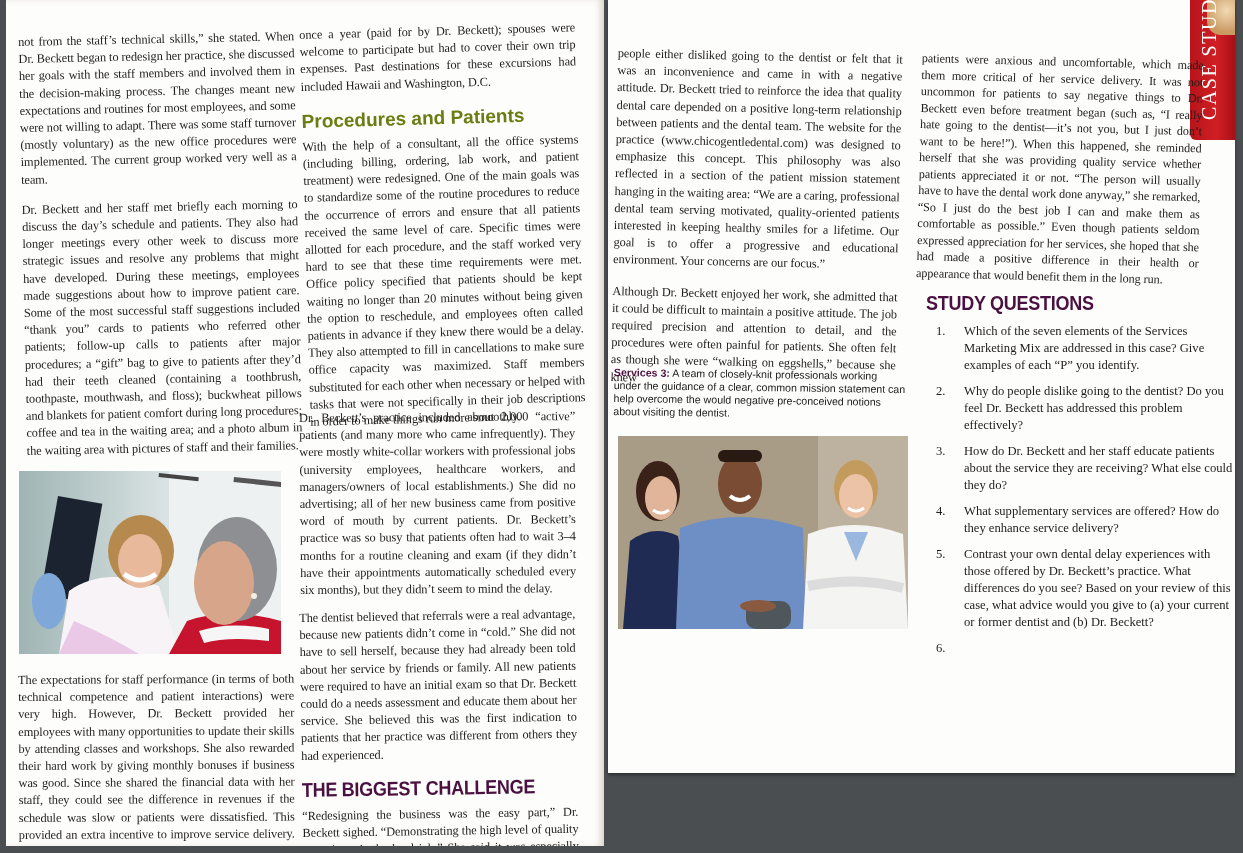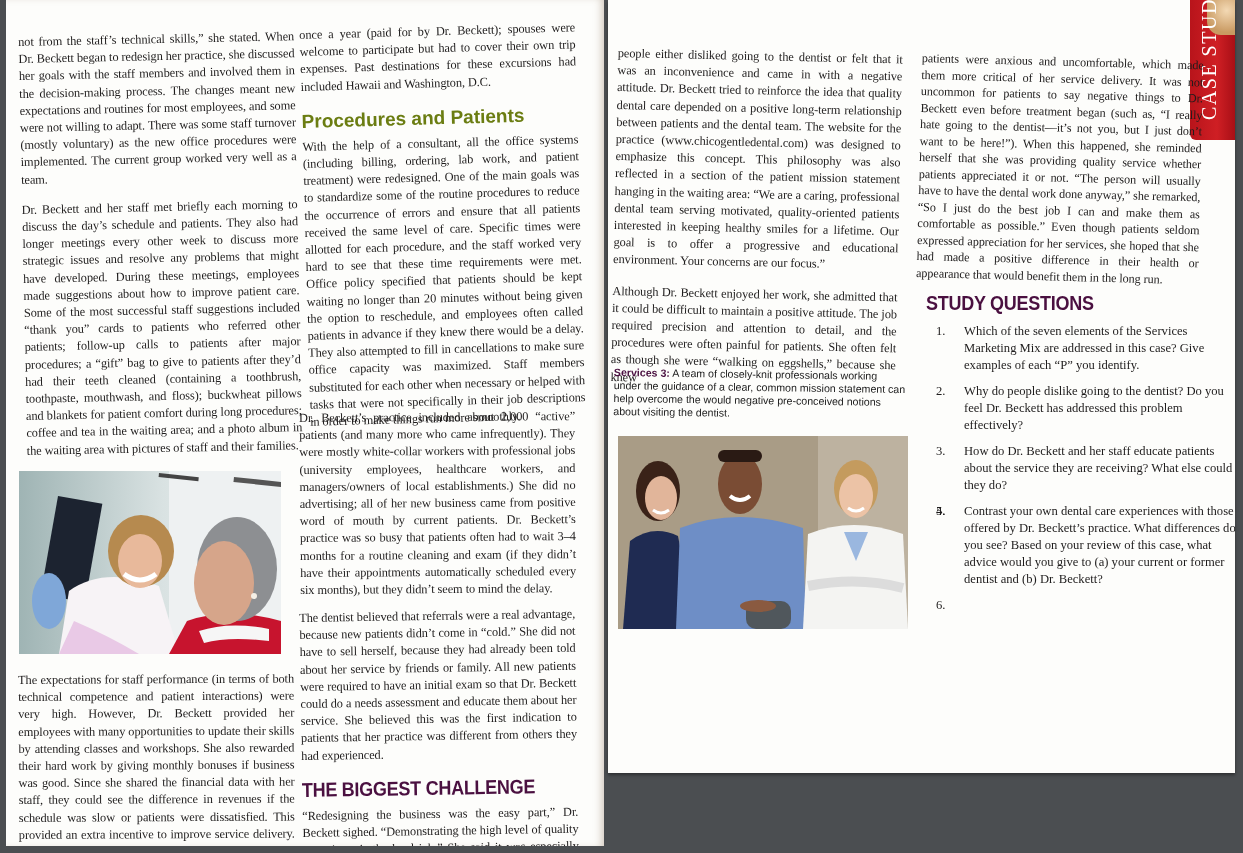--- a/index.html
+++ b/index.html
@@ -182,18 +182,18 @@
   <div class="col" style="left:314px; top:50px; width:282px; transform:rotate(1.5deg); transform-origin:left top;">
     <p class="body" style="font-size:12.2px; line-height:16.5px;">patients were anxious and uncomfortable, which made them more critical of her service delivery. It was not uncommon for patients to say negative things to Dr. Beckett even before treatment began (such as, “I really hate going to the dentist—it’s not you, but I just don’t want to be here!”). When this happened, she reminded herself that she was providing quality service whether patients appreciated it or not. “The person will usually have to have the dental work done anyway,” she remarked, “So I just do the best job I can and make them as comfortable as possible.” Even though patients seldom expressed appreciation for her services, she hoped that she had made a positive difference in their health or appearance that would benefit them in the long run.</p>
   </div>
 
   <div class="col" style="left:318px; top:292px; width:310px;">
     <h2 class="h-purple" style="margin-bottom:8px;">STUDY QUESTIONS</h2>
     <ol class="questions">
       <li><span class="num">1.</span><span>Which of the seven elements of the Services Marketing Mix are addressed in this case? Give examples of each “P” you identify.</span></li>
       <li><span class="num">2.</span><span>Why do people dislike going to the dentist? Do you feel Dr. Beckett has addressed this problem effectively?</span></li>
       <li><span class="num">3.</span><span>How do Dr. Beckett and her staff educate patients about the service they are receiving? What else could they do?</span></li>
-      <li><span class="num">4.</span></li>
-      <li><span class="num">5.</span><span>Contrast your own dental care experiences with those offered by Dr. Beckett’s practice. What differences do you see? Based on your review of this case, what advice would you give to (a) your current or former dentist and (b) Dr. Beckett?</span></li>
+      <li><span class="num">4.</span><span>What supplementary services are offered? How do they enhance service delivery?</span></li>
+      <li><span class="num">5.</span><span>Contrast your own dental delay experiences with those offered by Dr. Beckett’s practice. What differences do you see? Based on your review of this case, what advice would you give to (a) your current or former dentist and (b) Dr. Beckett?</span></li>
       <li><span class="num">6.</span></li>
     </ol>
   </div>
 </div>
 
 </body></html>

